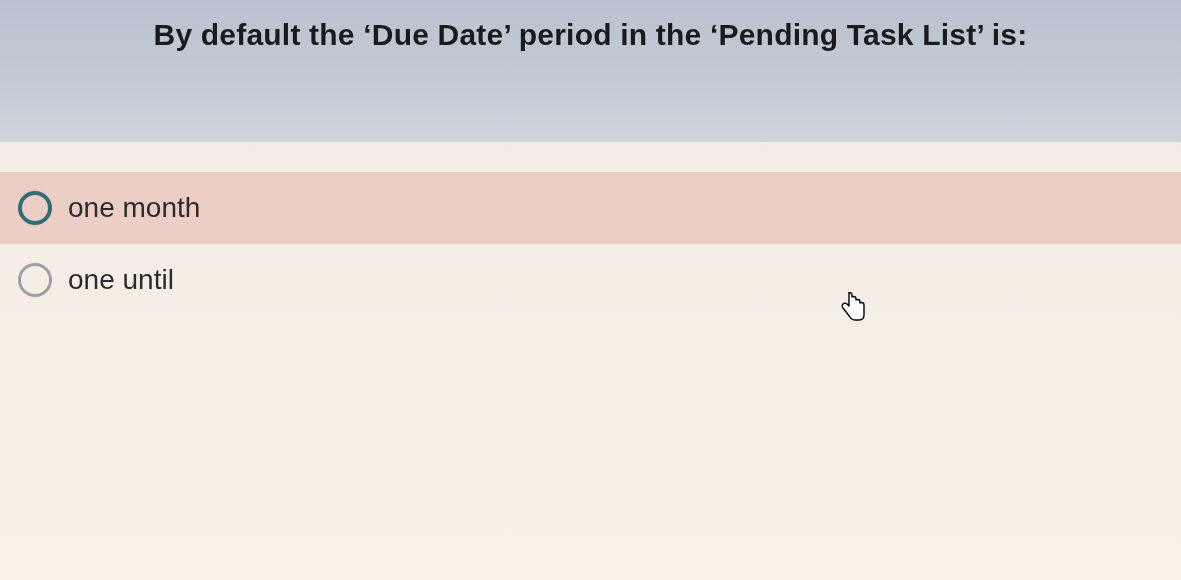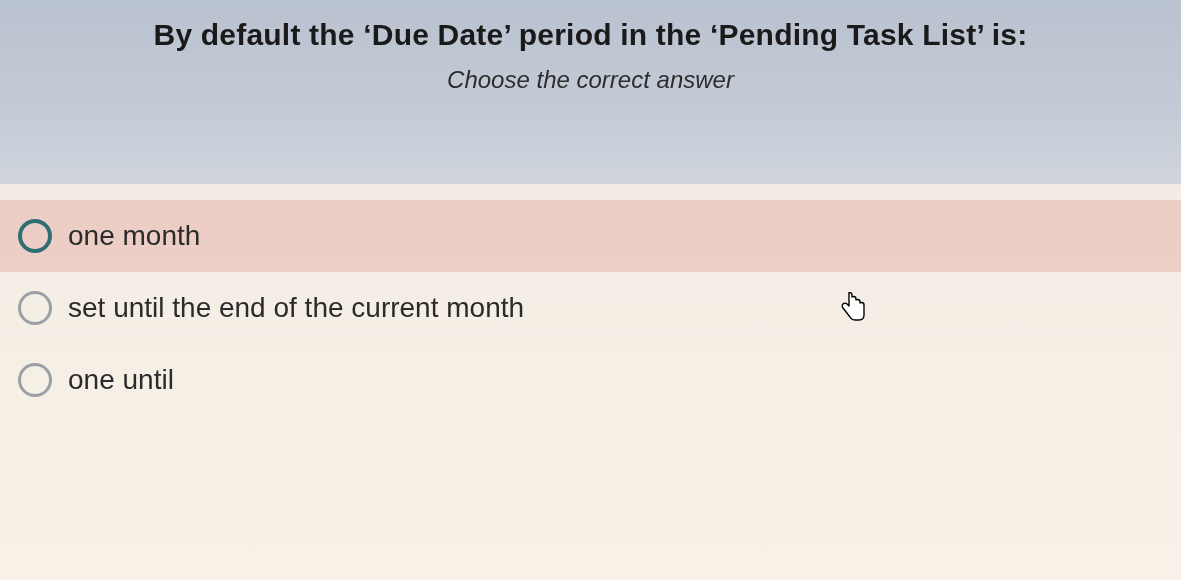--- a/index.html
+++ b/index.html
@@ -25,21 +25,21 @@
   .instruction {
     margin-top: 14px;
     font-size: 24px;
     font-style: italic;
     color: #2d2d2d;
   }
   .options {
     flex: 1;
     display: flex;
     flex-direction: column;
-    padding-top: 16px;
+    padding-top: 30px;
     background: linear-gradient(180deg, #f3ece4 0%, #f6efe6 50%, #f7f1e8 100%);
   }
   .option {
     position: relative;
     display: flex;
     align-items: center;
     gap: 16px;
     padding: 14px 18px;
     font-size: 28px;
     color: #2b2b2b;
@@ -69,35 +69,30 @@
     pointer-events: none;
   }
   .cursor svg { display:block; }
 </style>
 </head>
 <body>
 
 <div class="page">
   <div class="header">
     <div class="question">By default the ‘Due Date’ period in the ‘Pending Task List’ is:</div>
-    <div class="instruction">Choose the correct answer</div>
   </div>
 
   <div class="options">
 
     <label class="option hover">
       <span class="radio"></span>
       <span class="label-text">one month</span>
     </label>
 
 
-    <label class="option">
-      <span class="radio"></span>
-      <span class="label-text">set until the end of the current month</span>
-    </label>
 
     <label class="option">
       <span class="radio"></span>
       <span class="label-text">one until</span>
     </label>
 
   </div>
 
   <div class="cursor" style="left: 840px; top: 292px;">
     <svg width="26" height="30" viewBox="0 0 26 30">

